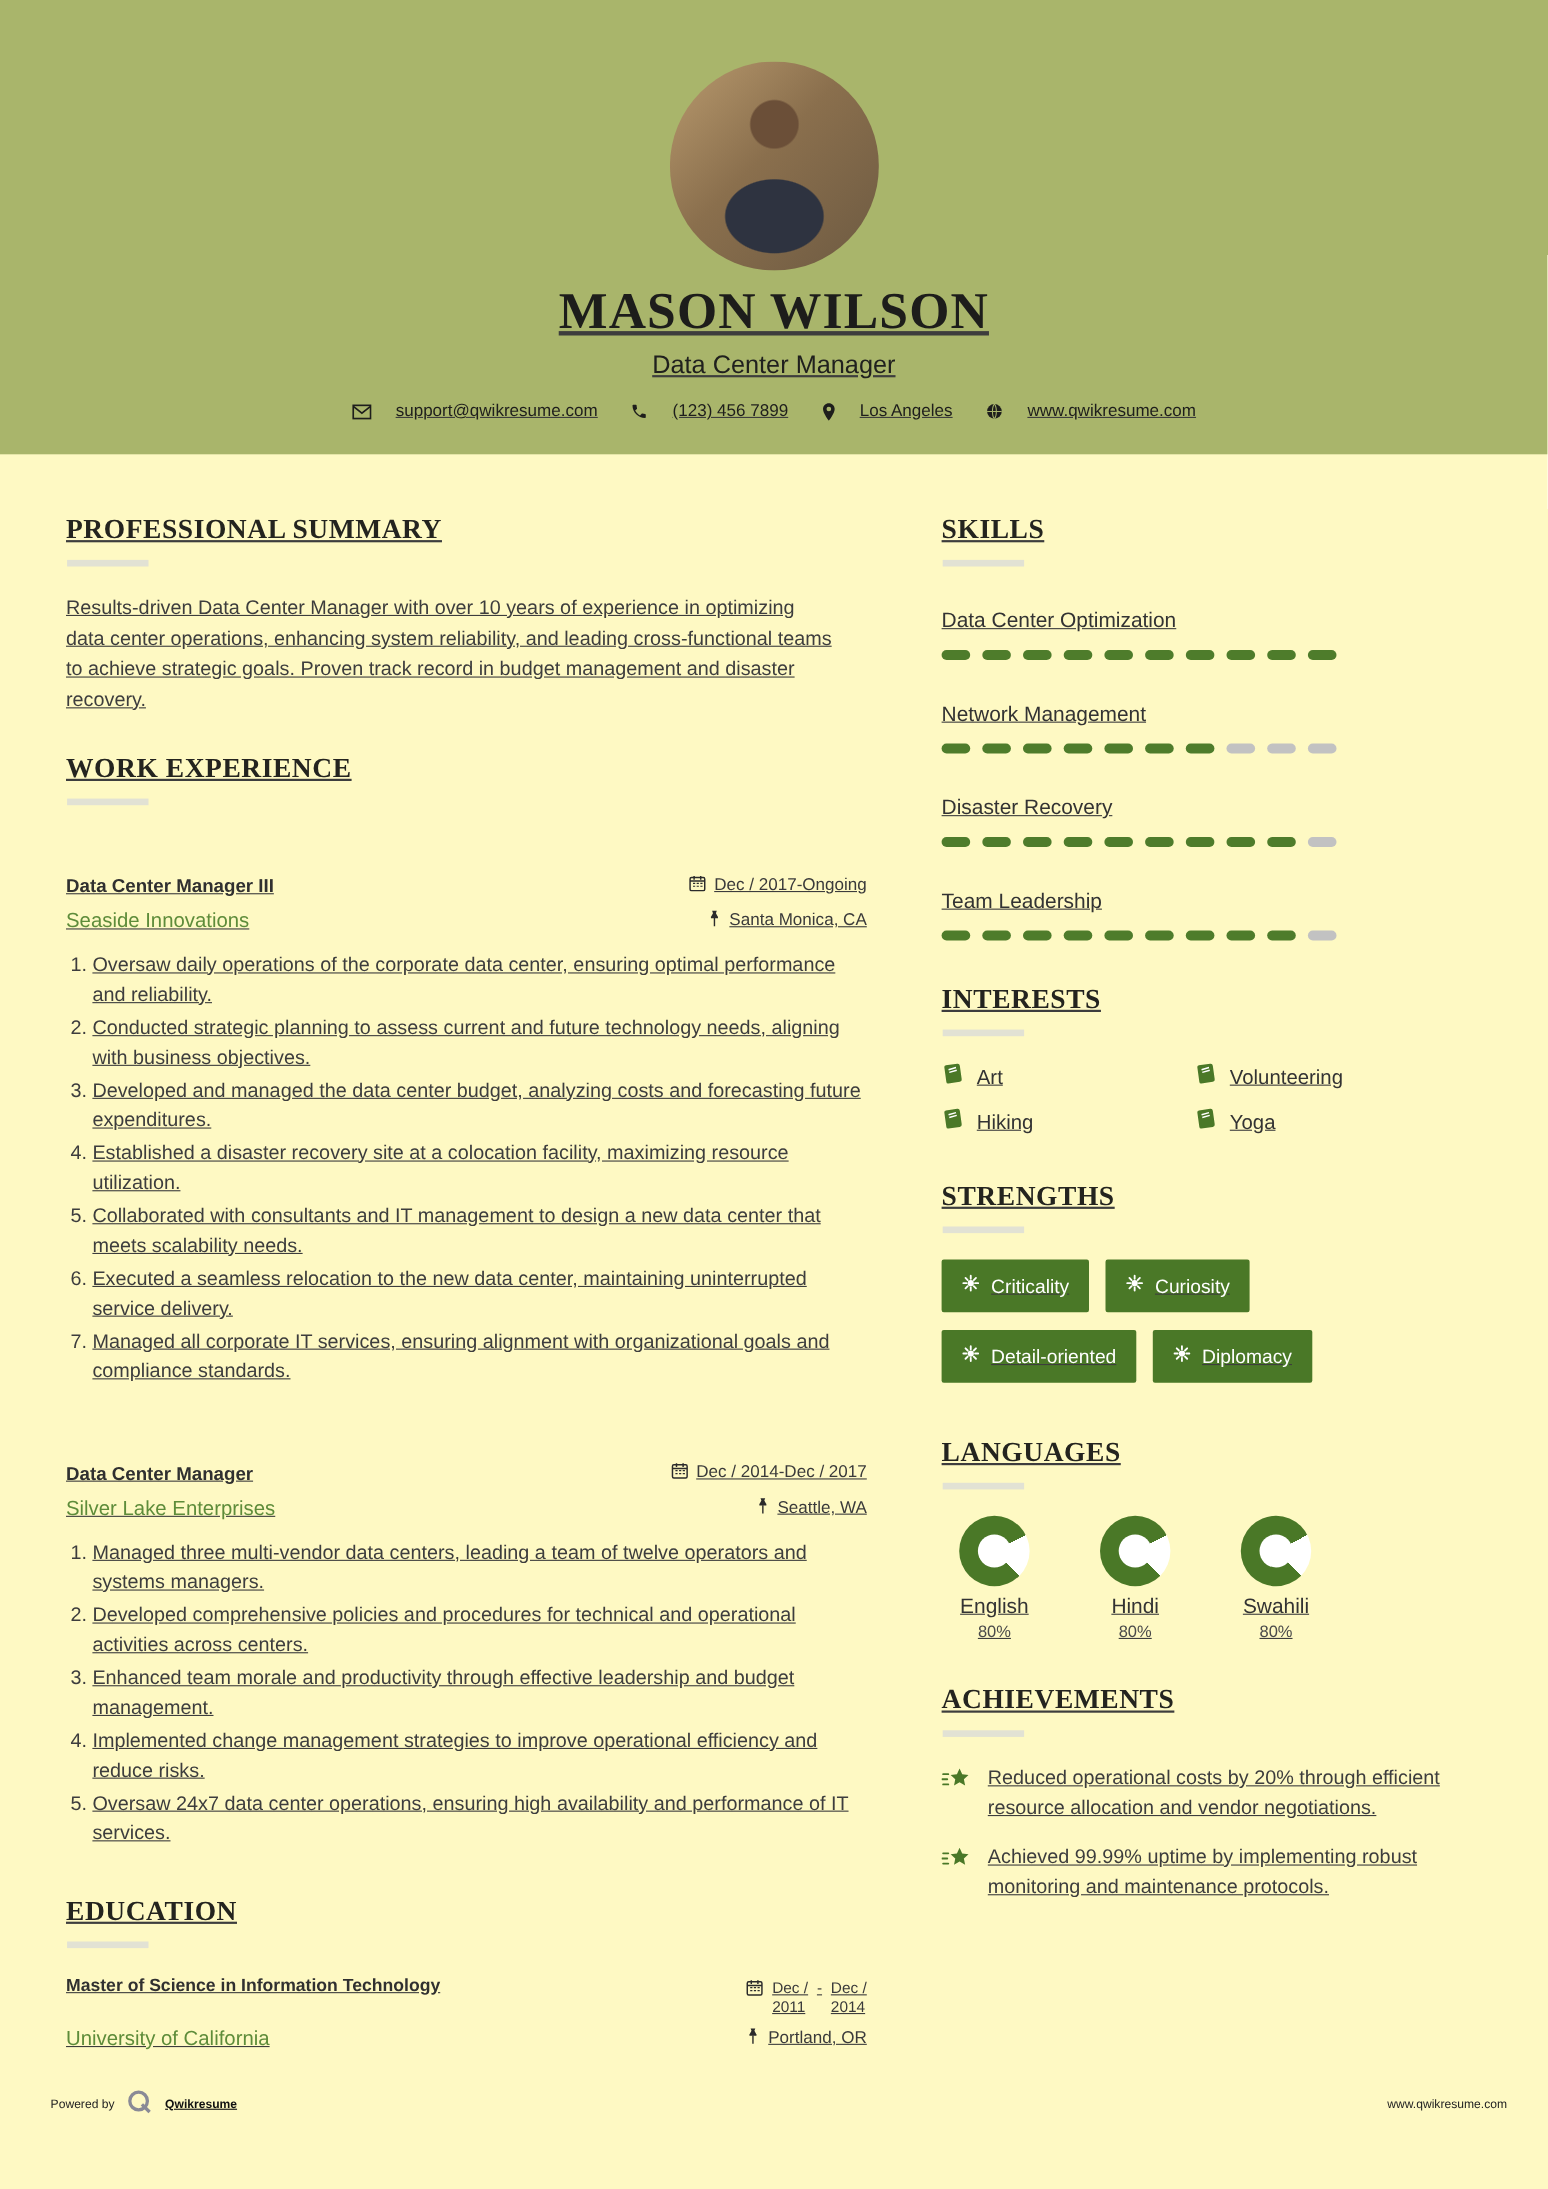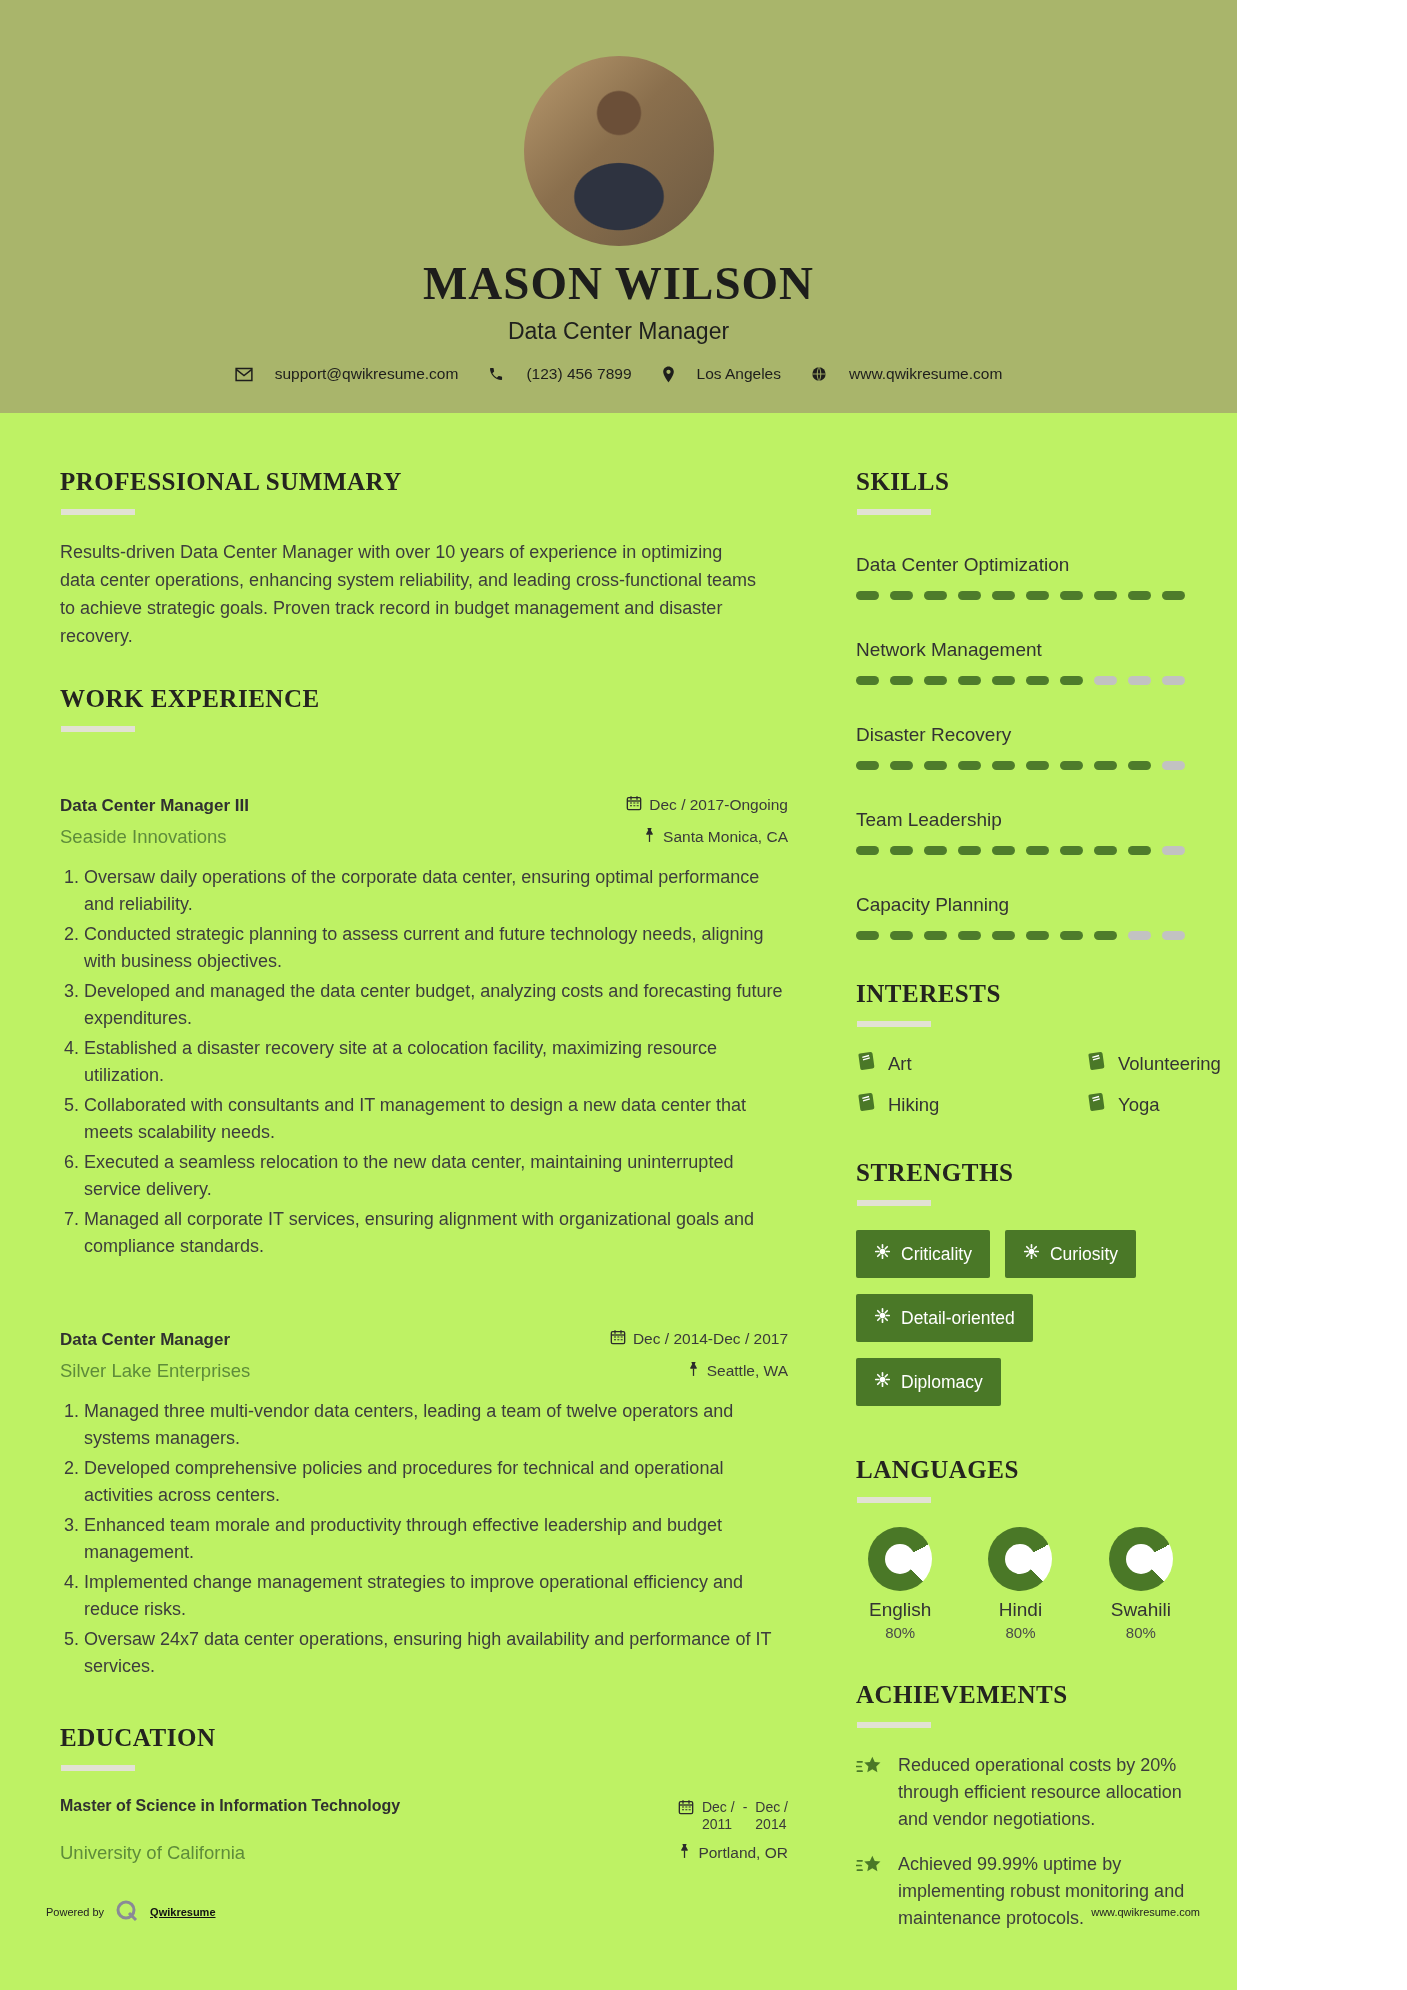--- a/index.html
+++ b/index.html
@@ -1,19 +1,19 @@
 <!DOCTYPE html>
 <html><head>
 <meta charset="utf-8">
 <style>
   * { margin:0; padding:0; box-sizing:border-box; }
   html,body { background:#ffffff; }
   .page {
-    width:1237px; height:1990px; position:relative; background:#bef264;
-    font-family:"Liberation Sans", sans-serif; color:#3d3d3d; overflow:hidden;
+    width:1407px; height:1990px; position:relative; background:#fef9c3;
+    font-family:"Liberation Sans", sans-serif; color:#3d3d3d; overflow:hidden;text-decoration:underline;
   }
 
   
   .header {
     height:413px; background:#a9b56b; text-align:center; padding-top:56px;
   }
   .photo {
     width:190px; height:190px; border-radius:50%; margin:0 auto;
     background:
       radial-gradient(circle at 50% 30%, #6b4f38 0 13%, rgba(0,0,0,0) 14%),
@@ -331,35 +331,20 @@
                 <span class="dash on"></span>
                 <span class="dash on"></span>
                 <span class="dash on"></span>
                 <span class="dash on"></span>
                 <span class="dash on"></span>
                 <span class="dash on"></span>
                 <span class="dash on"></span>
                 <span class="dash"></span>
               </div>
             </div>
-            <div class="skill">
-              <div class="skill-name">Capacity Planning</div>
-              <div class="dash-row">
-                <span class="dash on"></span>
-                <span class="dash on"></span>
-                <span class="dash on"></span>
-                <span class="dash on"></span>
-                <span class="dash on"></span>
-                <span class="dash on"></span>
-                <span class="dash on"></span>
-                <span class="dash on"></span>
-                <span class="dash"></span>
-                <span class="dash"></span>
-              </div>
-            </div>
           </div>
       </div>
 
       <div class="section" style="margin-top:40px;">
         <div class="sec-head">INTERESTS</div>
         <div class="sec-rule"></div>
         <div class="interests-grid" id="interests-grid">
             <div class="interest">
               <span><svg width="20" height="20" viewBox="0 0 24 24">
                   <path fill="#4a7827" d="M6 2h12.5A2.5 2.5 0 0 1 21 4.5v15A2.5 2.5 0 0 1 18.5 22H6a2 2 0 0 1-2-2V4a2 2 0 0 1 2-2z" transform="rotate(-8 12 12)"></path>

